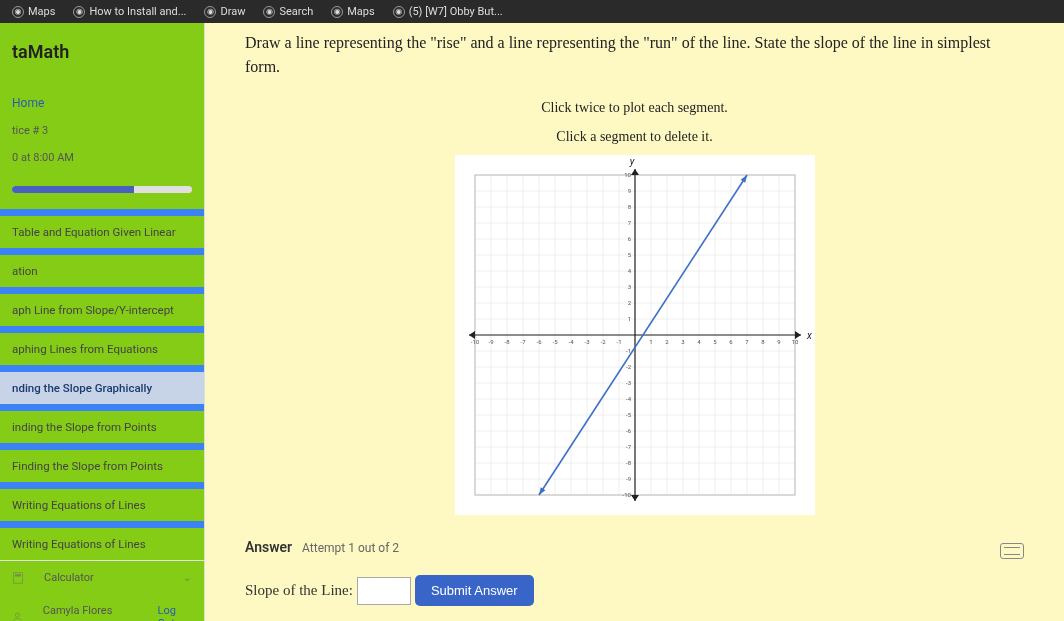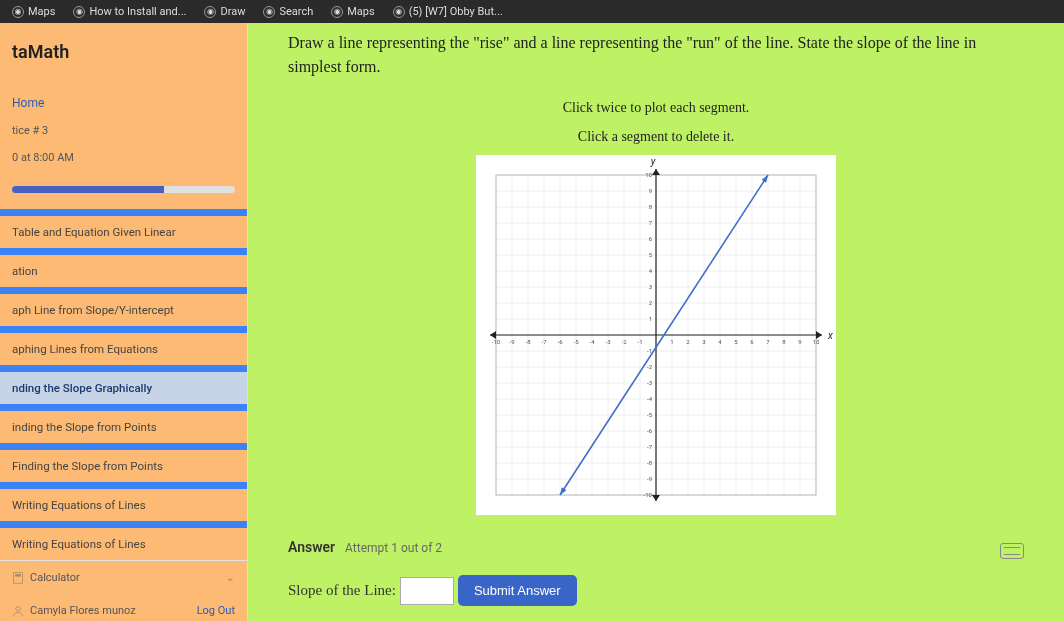--- a/index.html
+++ b/index.html
@@ -1,35 +1,35 @@
 <!DOCTYPE html>
 <html><head>
 <meta charset="utf-8">
 <style>
 * { box-sizing: border-box; margin: 0; padding: 0; }
 body { font-family: -apple-system, BlinkMacSystemFont, "Segoe UI", Roboto, Arial, sans-serif; background: #f0f0f0; color: #333; }
 .top-tabs { display: flex; background: #2a2a2a; padding: 2px 4px; gap: 2px; font-size: 11px; color: #ddd; }
 .top-tabs .tab { display: flex; align-items: center; gap: 4px; padding: 3px 8px; cursor: pointer; }
 .top-tabs .tab .ico { width: 12px; height: 12px; border: 1px solid #999; border-radius: 50%; display: inline-flex; align-items: center; justify-content: center; font-size: 8px; }
 .app { display: flex; height: calc(100vh - 22px); }
-.sidebar { width: 248px; background: #fdba74; border-right: 1px solid #ddd; display: flex; flex-direction: column; font-size: 12px; }
+.sidebar { width: 205px; background: #84cc16; border-right: 1px solid #ddd; display: flex; flex-direction: column; font-size: 12px; }
 .brand { font-size: 18px; font-weight: 600; padding: 18px 12px 24px; color: #222; }
 .side-item { padding: 10px 12px; color: #2a5db0; cursor: pointer; }
 .side-sub { padding: 4px 12px 14px; color: #555; font-size: 11px; }
 .progress-wrap { padding: 8px 12px 16px; }
 .progress-bar { height: 7px; background: #e0e0e0; border-radius: 4px; overflow: hidden; }
 .progress-fill { height: 100%; background: #4a5fc1; width: 68%; }
 .lesson { padding: 9px 12px; font-size: 11.5px; color: #444; border-top: 7px solid #3b82f6; cursor: pointer; }
 .lesson.active { background: #c7d4e8; color: #1a3a6e; font-weight: 500; }
 .bottom-side { margin-top: auto; border-top: 1px solid #e2e2e2; }
-.bottom-row { display: flex; align-items: center; padding: 10px 12px; font-size: 11px; color: #555; gap: 6px; }
+.bottom-row { display: flex; align-items: center; padding: 10px 12px; font-size: 11px; color: #555; gap: 20px; }
 .bottom-row .icon { width: 12px; height: 12px; opacity: 0.6; }
 .chev { margin-left: auto; opacity: 0.5; }
 .logout { margin-left: auto; color: #2a5db0; cursor: pointer; }
-.main { flex: 1; background: #bef264; padding: 8px 40px 8px; overflow: auto; position: relative; }
+.main { flex: 1; background: #fef9c3; padding: 8px 40px 8px; overflow: auto; position: relative; }
 .prompt { font-family: Georgia, 'Times New Roman', serif; font-size: 16px; color: #222; line-height: 1.5; margin-bottom: 18px; }
 .hint { text-align: center; font-family: Georgia, serif; font-size: 14px; color: #222; line-height: 1.5; margin-bottom: 8px; }
 .graph-wrap { display: flex; justify-content: center; margin-bottom: 24px; }
 .answer-row { display: flex; align-items: baseline; gap: 10px; margin: 16px 0 20px; }
 .answer-label { font-weight: 600; font-size: 14px; }
 .attempt { font-size: 12px; color: #666; text-align: right; }
 .slope-row { display: flex; align-items: center; gap: 4px; font-family: Georgia, serif; font-size: 15px; }
 .slope-input { width: 54px; height: 28px; border: 1px solid #aaa; }
 .submit-btn { background: #3965c9; color: #fff; border: none; padding: 8px 16px; font-size: 13px; border-radius: 5px; cursor: pointer; }
 .kb-icon { position: absolute; right: 40px; top: 520px; width: 24px; height: 16px; border: 1.5px solid #888; border-radius: 3px; }

